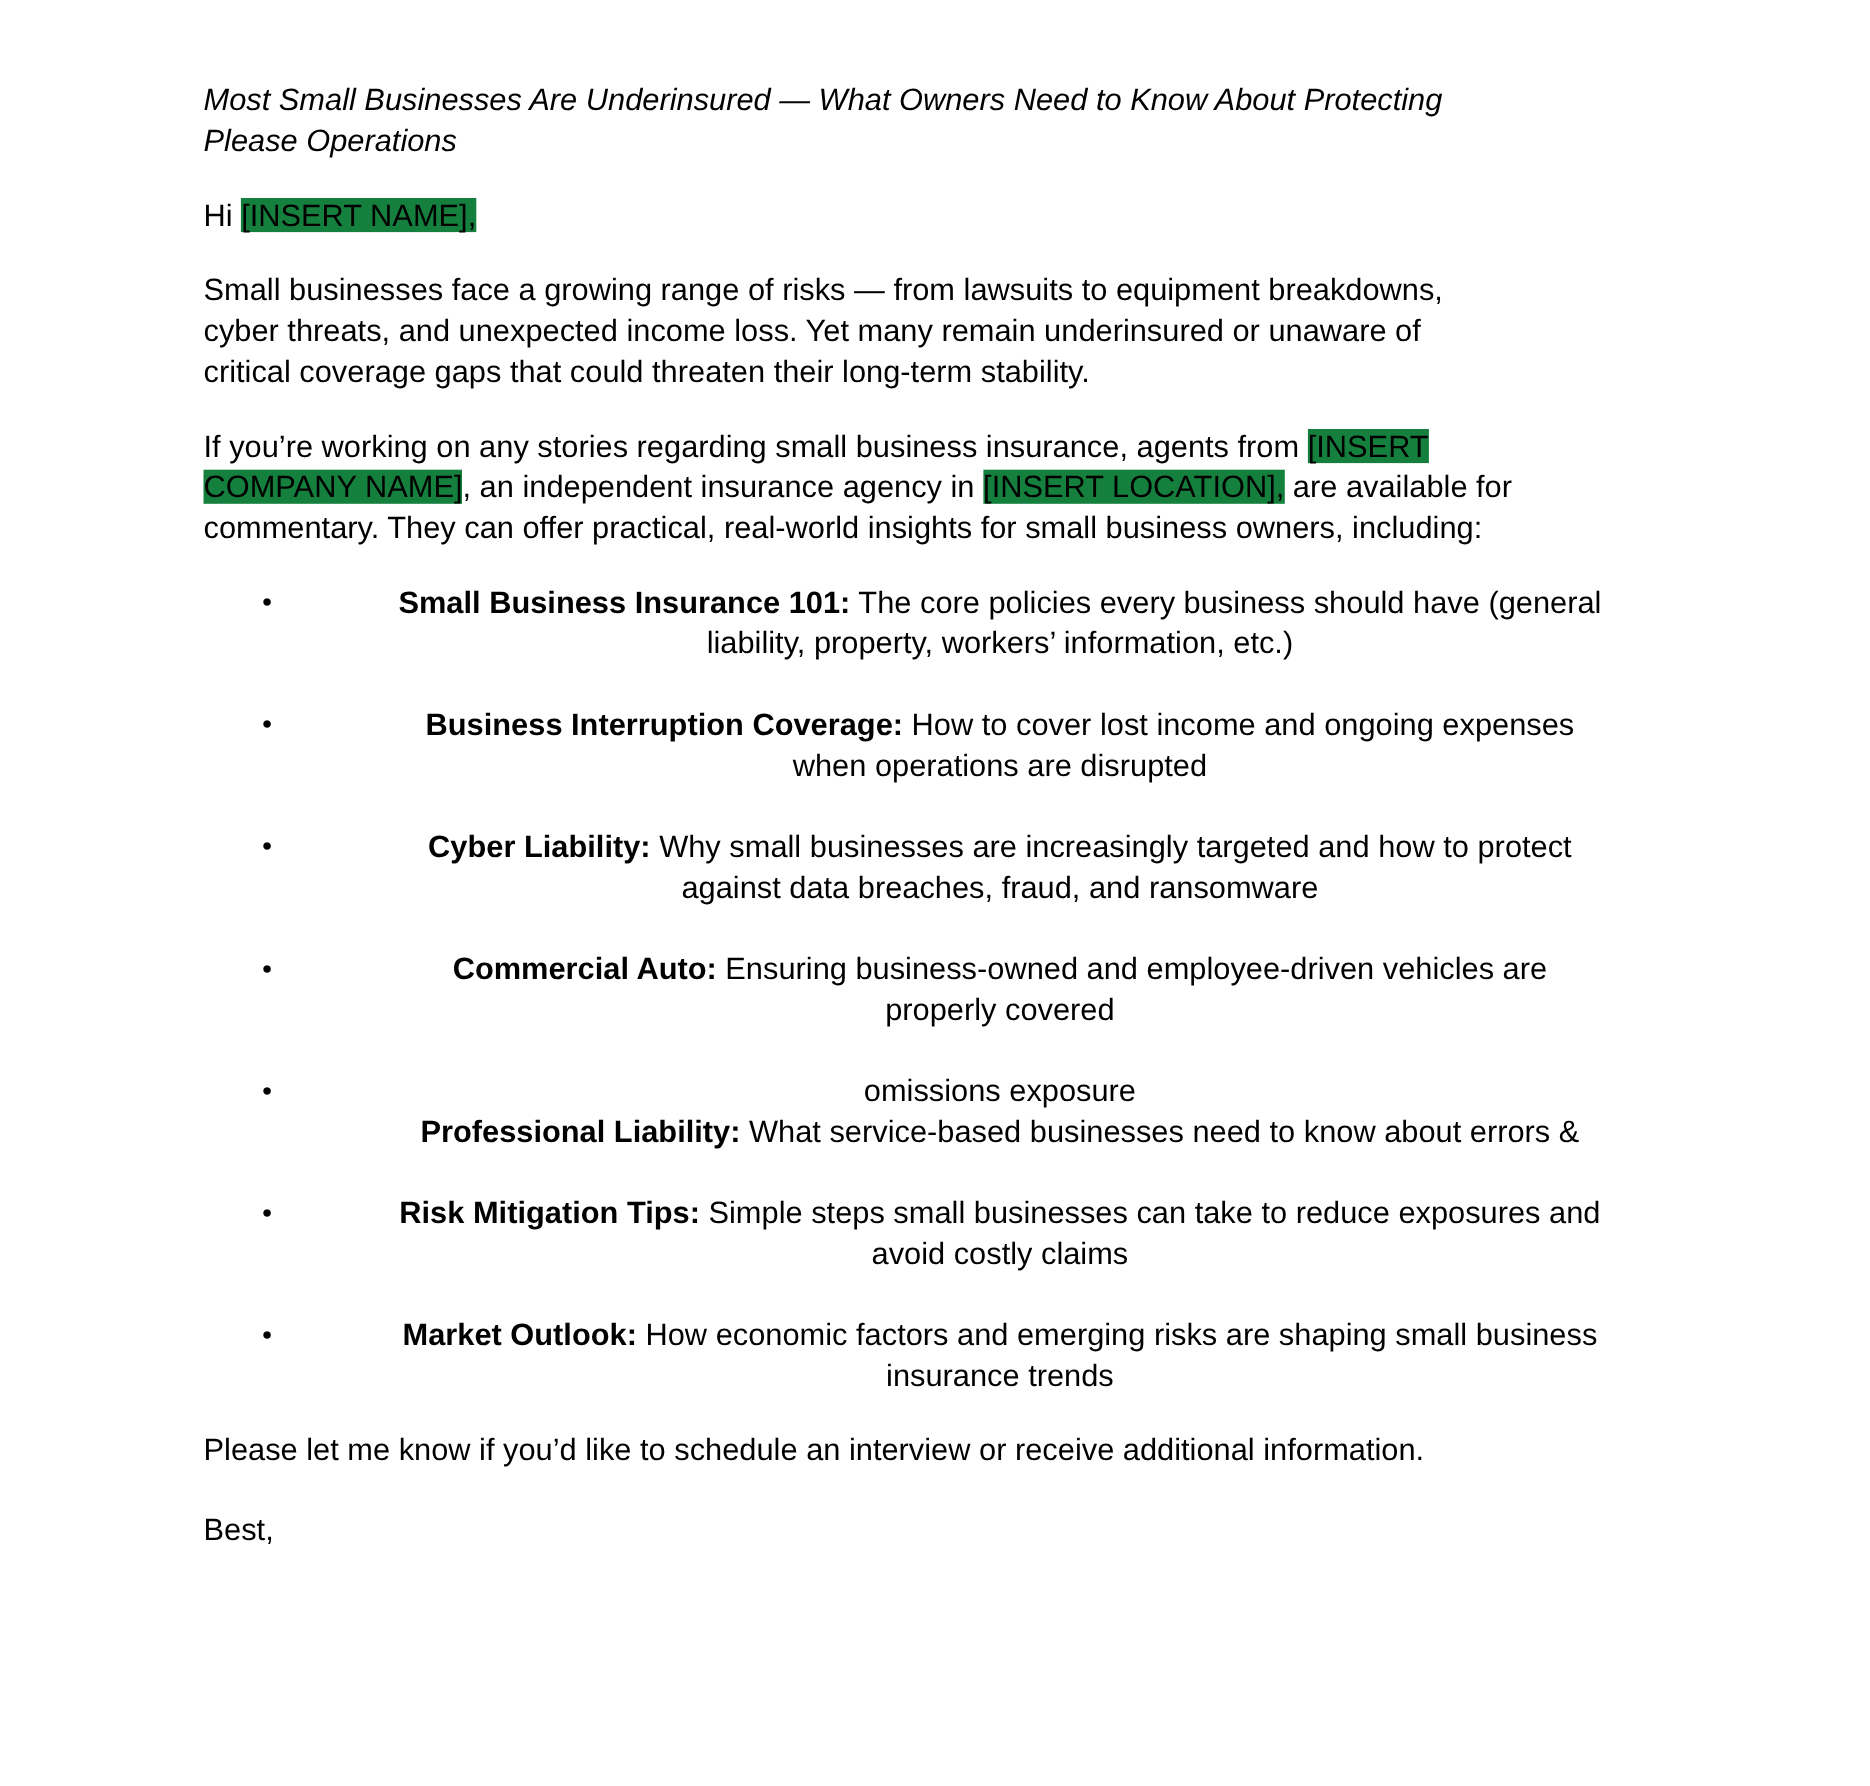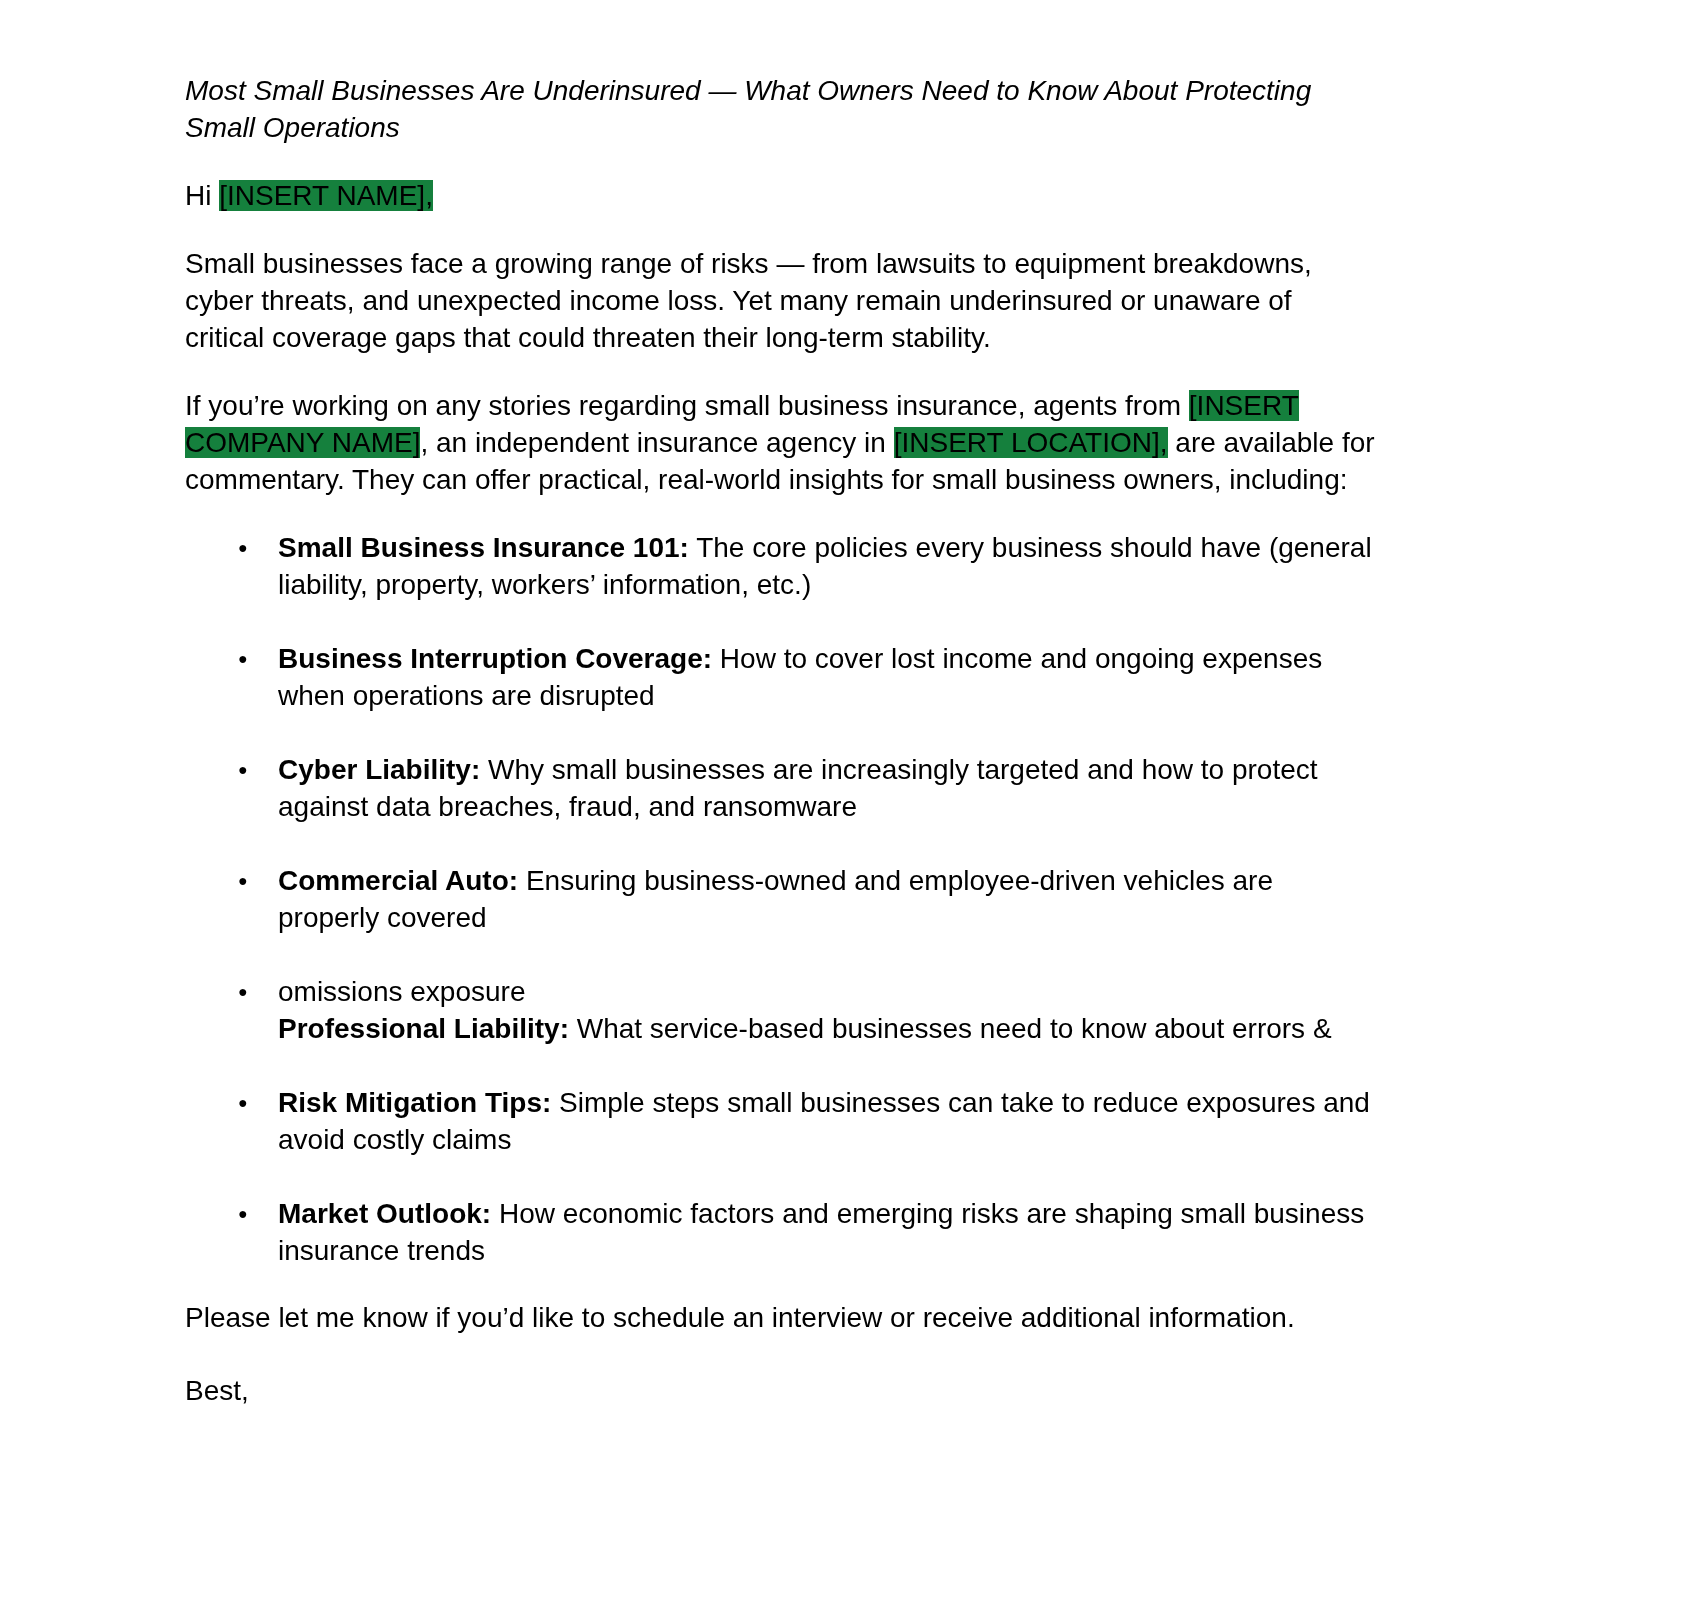--- a/index.html
+++ b/index.html
@@ -24,30 +24,30 @@
   .bold{font-weight:bold;}
   .bullet-list{margin:0 0 30px 0;padding-left:53px;}
   .bullet-item{display:flex;margin:0 0 37px 0;}
   .bullet-item:last-child{margin-bottom:0;}
   .bullet-dot{
     flex:0 0 40px;
     width:40px;
     font-size:16px;
     line-height:37px;
   }
-  .bullet-body{flex:1 1 auto;}
+  .bullet-body{flex:1 1 auto;text-align:center;}
 </style>
 </head>
 <body>
 
 <div class="page">
   <div>
       <div class="para italic">
         <div class="line"><span>Most Small Businesses Are Underinsured — What Owners Need to Know About Protecting</span></div>
-        <div class="line"><span>Small Operations</span></div>
+        <div class="line"><span>Please Operations</span></div>
       </div>
       <div class="para">
         <div class="line"><span>Hi </span><span class="hl">[INSERT NAME],</span></div>
       </div>
       <div class="para">
         <div class="line"><span>Small businesses face a growing range of risks — from lawsuits to equipment breakdowns,</span></div>
         <div class="line"><span>cyber threats, and unexpected income loss. Yet many remain underinsured or unaware of</span></div>
         <div class="line"><span>critical coverage gaps that could threaten their long-term stability.</span></div>
       </div>
       <div class="para">

